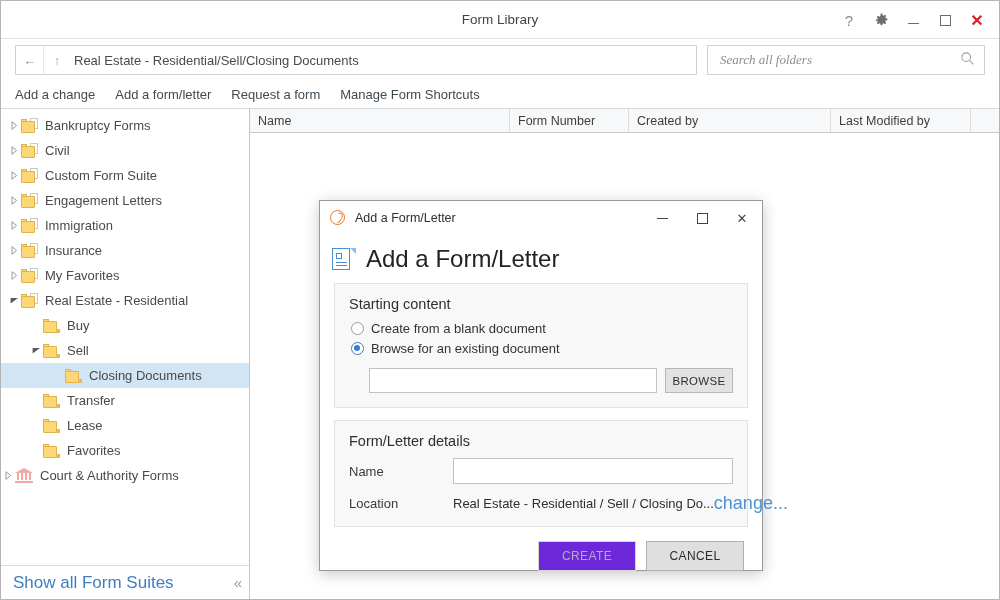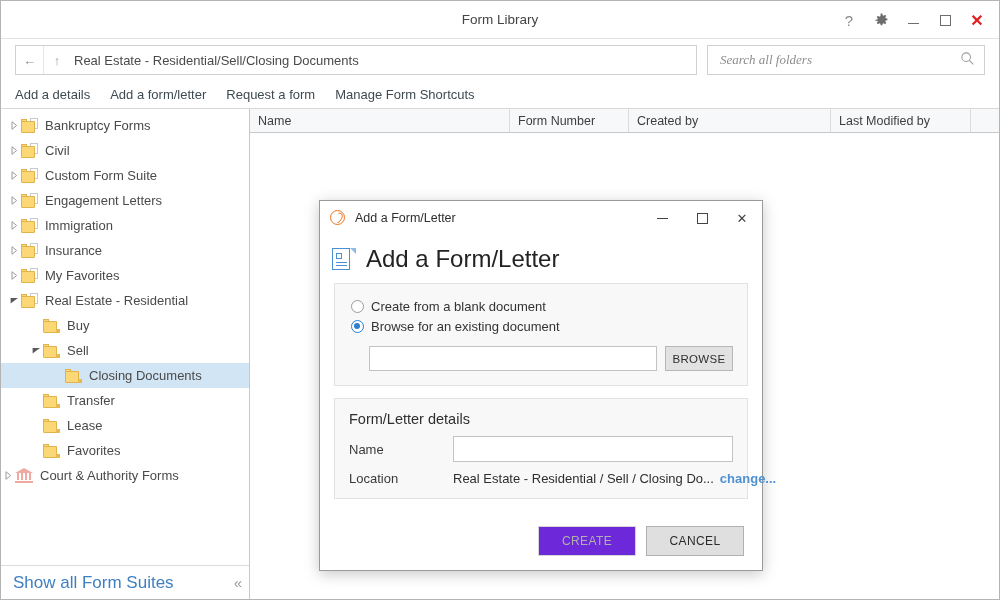--- a/index.html
+++ b/index.html
@@ -264,21 +264,21 @@
   .panel.details { margin-top:12px; padding-bottom:12px; }
   .field-row { display:flex; align-items:center; margin-top:9px; }
   .field-label { flex:0 0 104px; font-size:13px; color:#3a3a3a; }
   #name-input {
     flex:1 1 auto; height:26px;
     border:1px solid #c3c3c3; background:#ffffff;
     font-family:"Liberation Sans", sans-serif; font-size:13px;
     padding:0 6px; outline:none; color:#333;
   }
   #location-value { font-size:13px; color:#2e2e2e; white-space:nowrap; }
-  #change-link { font-size:13px; color:#4f92d2; margin-left:6px; cursor:default;font-weight:bold; }
+  #change-link { font-size:18px; color:#4f92d2; margin-left:0; cursor:default; }
 
   #modal-buttons {
     margin-top:auto; height:58px; flex:0 0 58px;
     display:flex; align-items:center; justify-content:flex-end;
     padding-right:18px; gap:10px;
   }
   .dlgbtn {
     width:98px; height:30px;
     border:1px solid #bcbcbc;
     font-family:"Liberation Sans", sans-serif;
@@ -324,21 +324,21 @@
       <span id="search-icon">
         <svg width="15" height="15" viewBox="0 0 16 16" aria-hidden="true">
           <circle cx="6.6" cy="6.6" r="4.6" fill="none" stroke="#9b9b9b" stroke-width="1.1"></circle>
           <line x1="10" y1="10" x2="14.2" y2="14.2" stroke="#9b9b9b" stroke-width="1.1"></line>
         </svg>
       </span>
     </div>
   </div>
 
   <div id="cmdbar">
-    <div class="cmdlink">Add a details</div>
+    <div class="cmdlink">Add a change</div>
     <div class="cmdlink">Add a form/letter</div>
     <div class="cmdlink">Request a form</div>
     <div class="cmdlink">Manage Form Shortcuts</div>
   </div>
 
   <div id="body-split">
 
     <div id="sidebar">
       <div id="tree">
           <div class="tnode" style="padding-left: 6px;">
@@ -564,20 +564,21 @@
         <span class="dpage"></span>
           <span class="dfold"></span>
         <span class="dsq"></span>
           <span class="dl1"></span>
           <span class="dl2"></span>
       </div>
       <div id="modal-heading-text">Add a Form/Letter</div>
     </div>
 
     <div class="panel">
+      <div class="panel-title">Starting content</div>
 
       <div class="radio-row">
         <span class="radio"></span>
         <span class="radio-label">Create from a blank document</span>
       </div>
 
       <div class="radio-row">
         <span class="radio checked"></span>
         <span class="radio-label">Browse for an existing document</span>
       </div>

